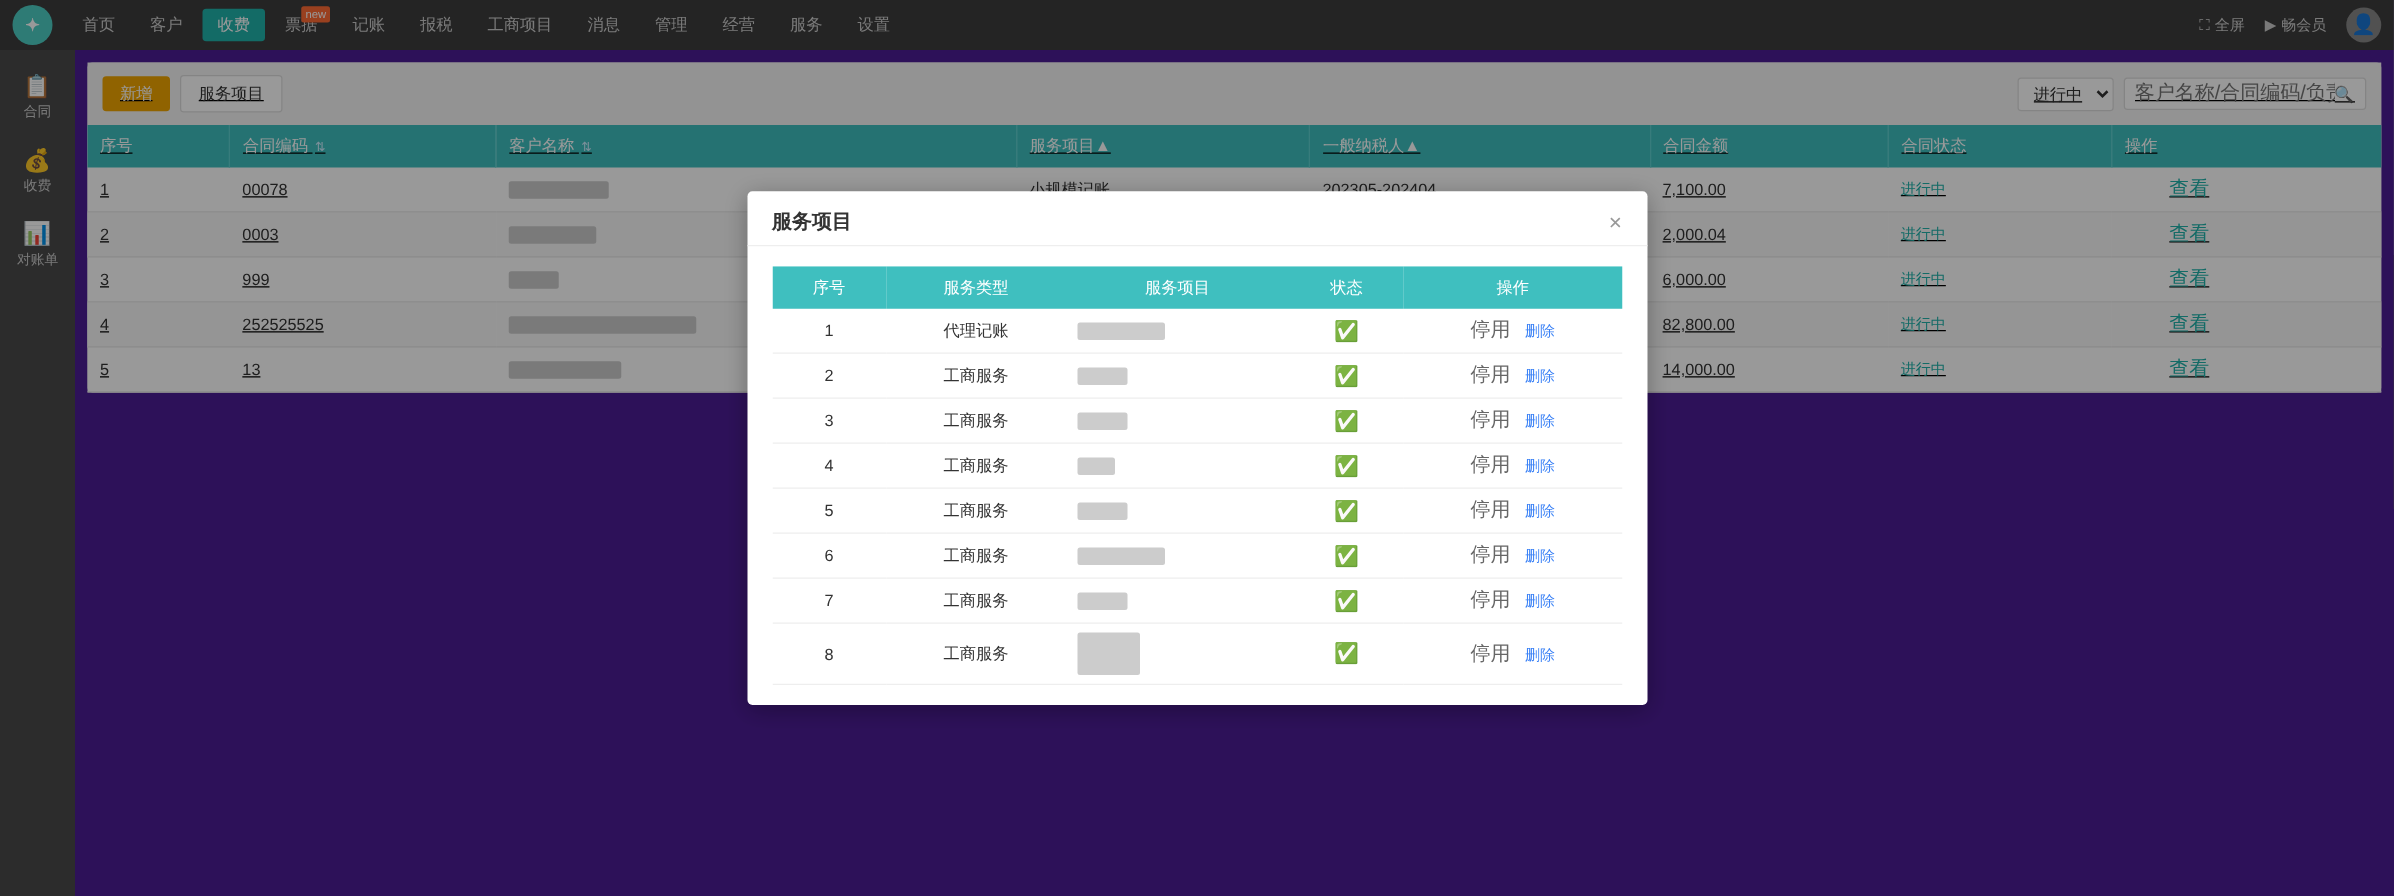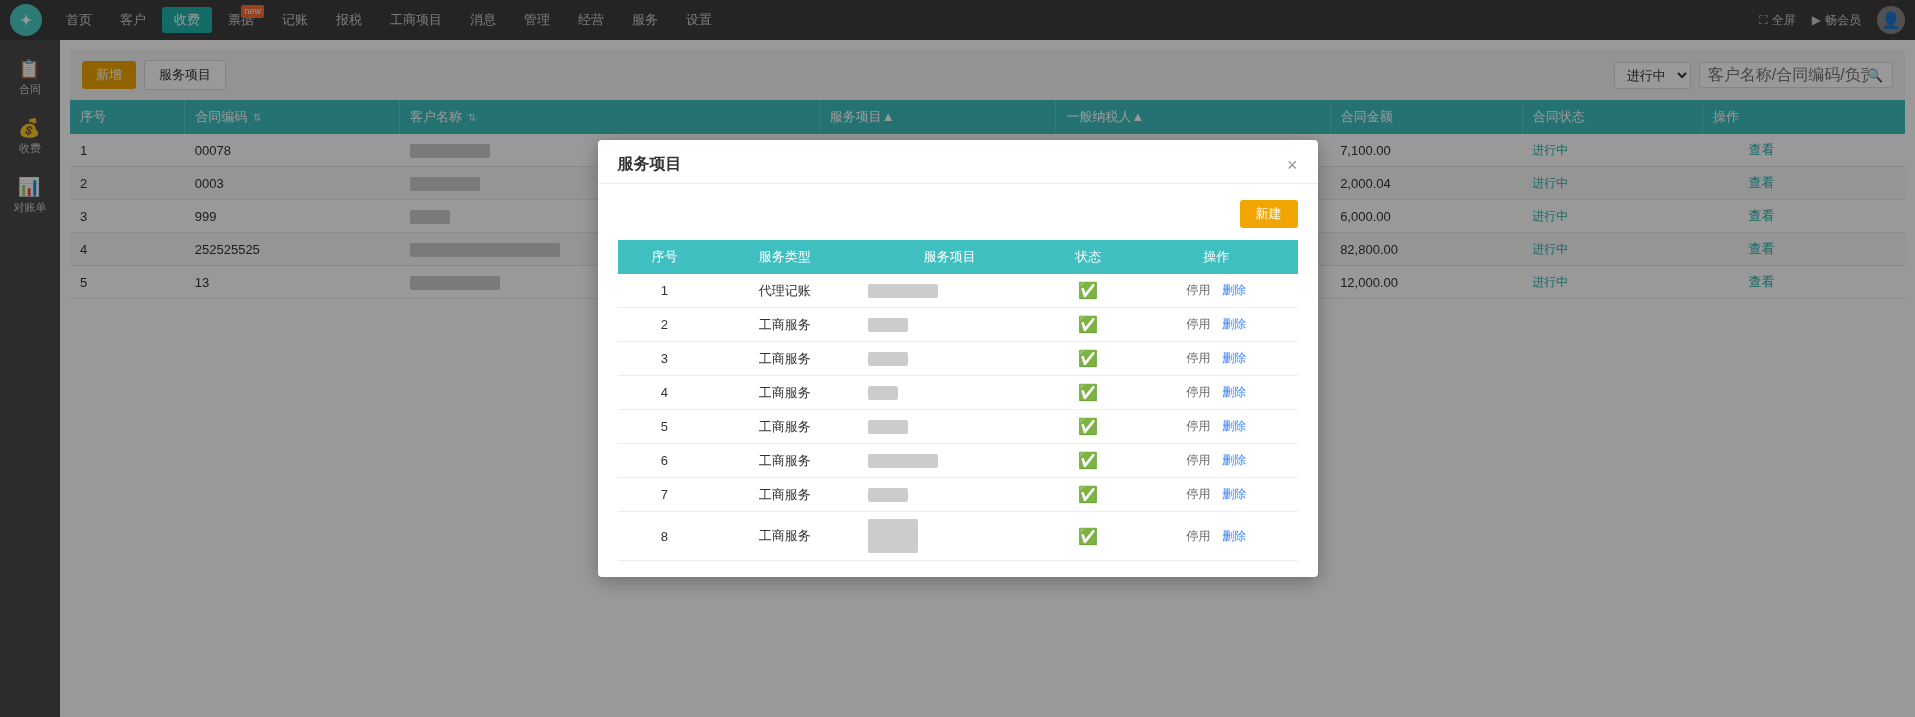--- a/index.html
+++ b/index.html
@@ -49,21 +49,21 @@
     }
     .sidebar-item {
       display: flex; flex-direction: column; align-items: center;
       color: #ccc; padding: 8px 4px; cursor: pointer; border-radius: 4px;
       font-size: 11px; width: 52px; text-align: center;
     }
     .sidebar-item .s-icon { font-size: 18px; margin-bottom: 2px; }
 
     
     .main-content {
-      flex: 1; background: #ffffff; padding: 10px; overflow: auto;
+      flex: 1; background: #4c1d95; padding: 10px; overflow: auto; text-decoration: underline;
     }
 
     
     .contract-area {
       background: #f5f5f5; border-radius: 4px; padding: 0;
     }
 
     
     .toolbar {
       display: flex; align-items: center; gap: 8px;
@@ -105,21 +105,21 @@
     .data-table tr:nth-child(even) td { background: #f9f9f9; }
     .sort-arrow { font-size: 10px; color: #cef; margin-left: 2px; }
     .blurred-text {
       display: inline-block; background: #ccc;
       color: transparent; border-radius: 2px;
       user-select: none; font-size: 12px;
     }
     .status-badge {
       color: #20b2aa; font-size: 12px;
     }
-    .action-link { color: #20b2aa; cursor: pointer; font-size: 13px; margin-left: 36px; }
+    .action-link { color: #20b2aa; cursor: pointer; font-size: 16px; margin-left: 36px; }
 
     
     .modal-overlay {
       position: fixed; top: 0; left: 0; right: 0; bottom: 0;
       background: rgba(0,0,0,0.4); z-index: 200;
       display: flex; align-items: center; justify-content: center;
     }
     .modal {
       background: #fff; border-radius: 4px; width: 720px;
       max-height: 80vh; display: flex; flex-direction: column;
@@ -144,21 +144,21 @@
     .modal-table { width: 100%; border-collapse: collapse; }
     .modal-table th {
       background: #3fbfbf; color: #fff; padding: 8px 10px;
       text-align: center; font-weight: normal; font-size: 13px;
     }
     .modal-table td {
       padding: 7px 10px; border-bottom: 1px solid #eee;
       font-size: 13px; color: #333; text-align: center;
     }
     .check-icon { color: #20b2aa; font-size: 16px; }
-    .stop-link { color: #666; cursor: pointer; font-size: 12px; margin-right: 8px; }
+    .stop-link { color: #666; cursor: pointer; font-size: 16px; margin-right: 8px; }
     .del-link { color: #3b82f6; cursor: pointer; font-size: 12px; }
     .modal-table-wrap {
       position: relative; overflow-y: auto; max-height: 360px;
     }
     .modal-table-wrap::-webkit-scrollbar { width: 8px; }
     .modal-table-wrap::-webkit-scrollbar-track { background: #f0f0f0; }
     .modal-table-wrap::-webkit-scrollbar-thumb { background: #ccc; border-radius: 4px; }
   </style>
 </head>
 <body>
@@ -299,41 +299,38 @@
     <td><span class="action-link">查看</span></td>
   </tr>
             <tr>
     <td>5</td>
     <td>13</td>
     <td>
       <span class="blurred-text" style="width:90px">████████</span>
     </td>
     <td>小规模记账</td>
     <td>202303-202402</td>
-    <td>12,000.00</td>
+    <td>14,000.00</td>
     <td><span class="status-badge">进行中</span></td>
     <td><span class="action-link">查看</span></td>
   </tr>
           </tbody>
       </table>
 
     </div>
   </main>
 </div>
 
 <div class="modal-overlay">
   <div class="modal">
     <div class="modal-header">
       <span class="modal-title">服务项目</span>
       <span class="modal-close">×</span>
     </div>
     <div class="modal-body">
-      <div class="modal-toolbar">
-        <button class="btn-new-modal">新建</button>
-      </div>
       <div class="modal-table-wrap">
         <table class="modal-table">
           <thead>
             <tr>
               <th>序号</th>
               <th>服务类型</th>
               <th>服务项目</th>
               <th>状态</th>
               <th>操作</th>
             </tr>

